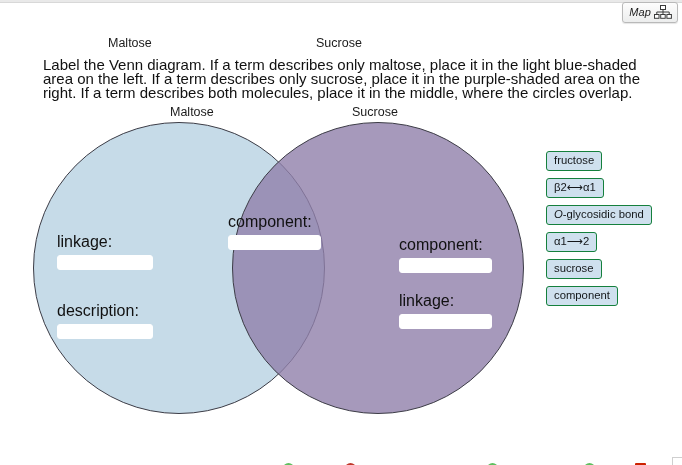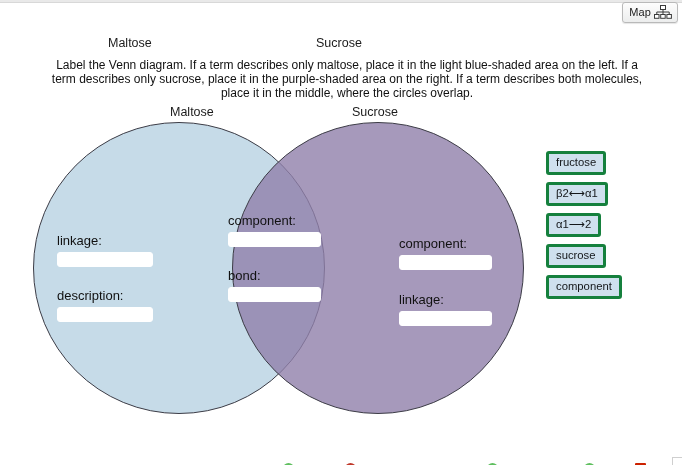--- a/index.html
+++ b/index.html
@@ -32,44 +32,45 @@
     gap: 3px;
     padding: 2px 5px 3px 6px;
     background: linear-gradient(#fdfdfd, #eceded);
     border: 1px solid #b9b9b9;
     border-radius: 3px;
     box-shadow: 0 1px 1px rgba(0,0,0,.10);
     font-size: 11px;
     color: #1b1b1b;
     cursor: pointer;
     line-height: 13px;
+    font-style: italic;
   }
   #map-button .label { letter-spacing: .1px; }
   .sitemap-icon { display: block; }
 
   
   .header-title {
     position: absolute;
     font-size: 12.5px;
     color: #1b1b1b;
     white-space: nowrap;
   }
   #header-maltose { left: 108px; top: 36px; }
   #header-sucrose { left: 316px; top: 36px; }
 
   
   #instructions {
     position: absolute;
     left: 43px;
     top: 58px;
     width: 608px;
-    font-size: 12px;
+    font-size: 15px;
     line-height: 14.2px;
     color: #111111;
-    text-align: center;
+    text-align: left;
   }
 
   
   #venn {
     position: absolute;
     left: 0;
     top: 100px;
     width: 560px;
     height: 365px;
   }
@@ -96,21 +97,21 @@
     background: #c6dbe8;
   }
   #circle-right {
     left: 232px;
     background: rgba(144,128,170,0.80);
   }
 
   
   .field-group { position: absolute; }
   .field-label {
-    font-size: 13px;
+    font-size: 16px;
     color: #111111;
     margin-bottom: 4px;
     white-space: nowrap;
   }
   .field-input {
     display: block;
     background: #ffffff;
     border: 1px solid #ffffff;
     border-radius: 3px;
     height: 15px;
@@ -118,39 +119,39 @@
     font-family: "Liberation Sans", sans-serif;
     font-size: 11px;
     padding: 0 4px;
     color: #111;
     outline: none;
   }
   .w95 { width: 96px; }
   .w92 { width: 93px; }
 
   #group-left-linkage     { left: 57px;  top: 133px; }
-  #group-left-description { left: 57px;  top: 188px; }
+  #group-left-description { left: 57px;  top: 202px; }
   #group-mid-component    { left: 228px; top: 113px; }
   #group-mid-bond         { left: 228px; top: 168px; }
   #group-right-component  { left: 399px; top: 136px; }
   #group-right-linkage    { left: 399px; top: 192px; }
 
   
   #term-bank {
     position: absolute;
     left: 546px;
     top: 151px;
     display: flex;
     flex-direction: column;
     align-items: flex-start;
     gap: 7px;
   }
   .term-chip {
     background: #cfe0ee;
-    border: 3px solid #15803d;
+    border: 1px solid #15803d;
     border-radius: 3px;
     padding: 2px 7px 3px 7px;
     font-size: 11.3px;
     color: #14171a;
     white-space: nowrap;
     cursor: pointer;
     line-height: 13px;
   }
   .term-chip .ital { font-style: italic; }
 
@@ -237,39 +238,36 @@
   <div class="field-group" id="group-left-description">
     <div class="field-label">description:</div>
     <input class="field-input w95" type="text" value="" style="">
   </div>
 
   <div class="field-group" id="group-mid-component">
     <div class="field-label">component:</div>
     <input class="field-input w92" type="text" value="" style="">
   </div>
 
-  <div class="field-group" id="group-mid-bond">
-    <div class="field-label">bond:</div>
-    <input class="field-input w92" type="text" value="" style="">
-  </div>
 
   <div class="field-group" id="group-right-component">
     <div class="field-label">component:</div>
     <input class="field-input w92" type="text" value="" style="">
   </div>
 
   <div class="field-group" id="group-right-linkage">
     <div class="field-label">linkage:</div>
     <input class="field-input w92" type="text" value="" style="">
   </div>
 </div>
 
 <div id="term-bank">
   <div class="term-chip"><span class="ital"></span><span>fructose</span></div>
   <div class="term-chip"><span class="ital"></span><span>β2⟷α1</span></div>
+  <div class="term-chip"><span class="ital">O</span><span>-glycosidic bond</span></div>
   <div class="term-chip"><span class="ital"></span><span>α1⟶2</span></div>
   <div class="term-chip"><span class="ital"></span><span>sucrose</span></div>
   <div class="term-chip"><span class="ital"></span><span>component</span></div>
 </div>
 
 <div id="taskbar">
   <div class="tb-item" id="tb-0">
     <span class="tb-dot" style="background: rgb(95, 191, 95);"></span>
     <span></span>
   </div>

